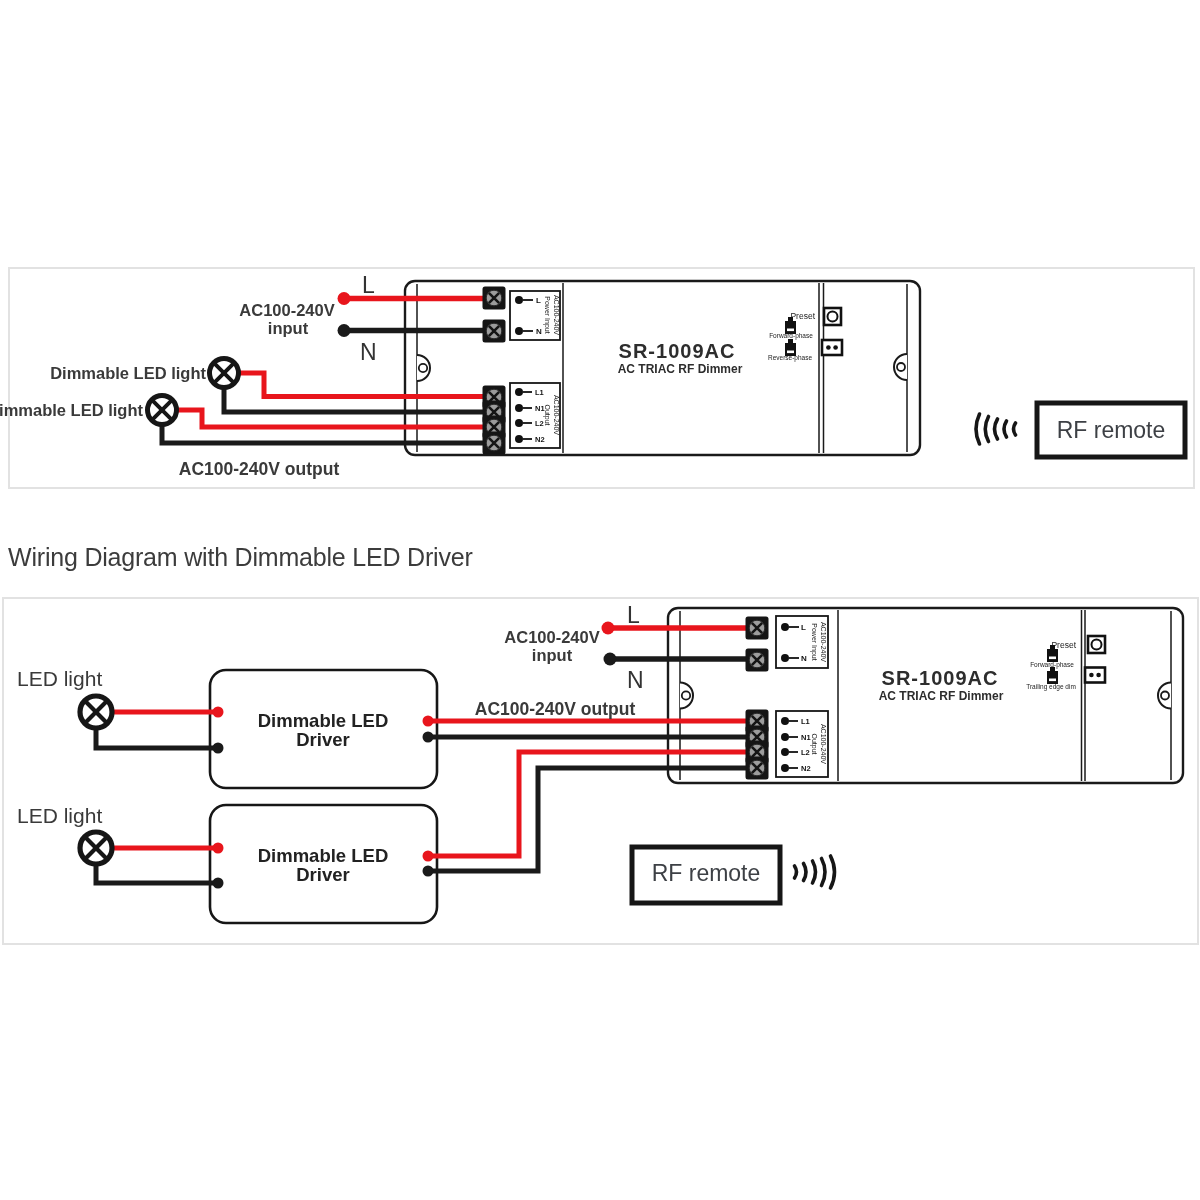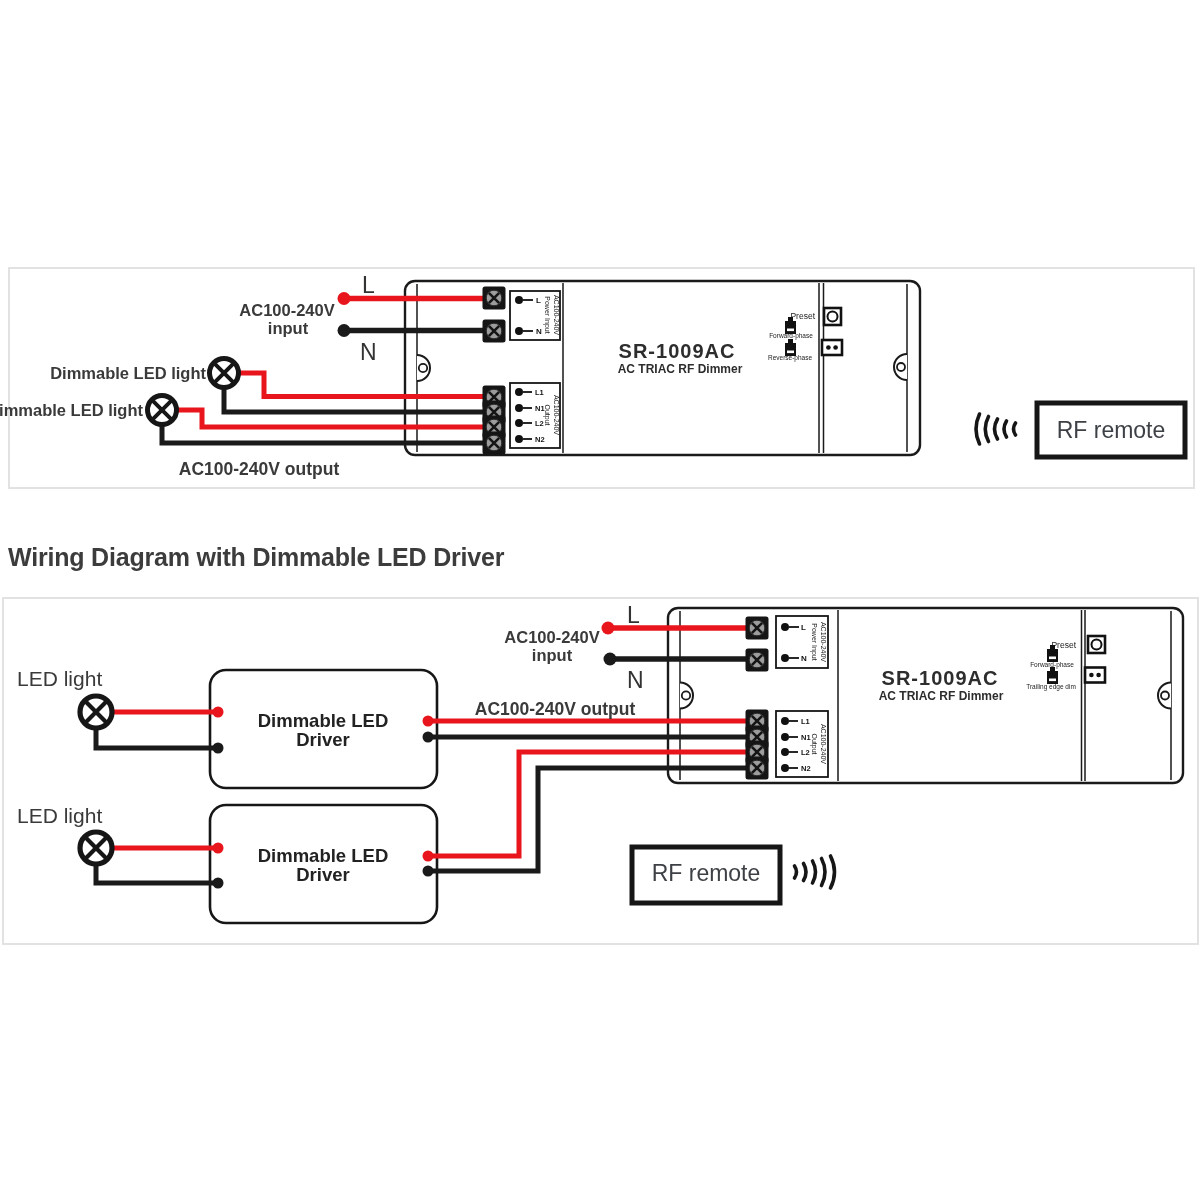--- a/index.html
+++ b/index.html
@@ -1,21 +1,21 @@
 <!DOCTYPE html>
 <html><head>
 <meta charset="utf-8">
 <style>
   html,body{margin:0;padding:0;background:#fff;}
   .canvas{position:relative;width:1200px;height:1200px;background:#fff;overflow:hidden;
           font-family:"Liberation Sans",sans-serif;}
   .panel{position:absolute;border:2px solid #e2e2e2;background:#fff;}
   .panel-top{left:8px;top:267px;width:1183px;height:218px;}
   .panel-bottom{left:2px;top:597px;width:1193px;height:344px;}
-  .heading{position:absolute;left:8px;top:543px;font-size:25px;font-weight:700;
+  .heading{position:absolute;left:8px;top:543px;font-size:25px;font-weight:400;
            color:#3c3c3c;letter-spacing:-0.2px;text-align:right;}
   svg.overlay{position:absolute;left:0;top:0;}
   svg text{font-family:"Liberation Sans",sans-serif;}
   .t-big{font-size:23px;fill:#333;}
   .t-cap{font-size:16.5px;font-weight:700;fill:#3a3a3a;}
   .t-cap2{font-size:17.5px;font-weight:700;fill:#3a3a3a;}
   .t-label{font-size:21px;fill:#3a3a3a;}
   .t-driver{font-size:18.5px;font-weight:700;fill:#222;}
   .t-model{font-size:20px;font-weight:700;letter-spacing:1px;fill:#2d2d2d;}
   .t-type{font-size:12px;font-weight:700;fill:#2d2d2d;}

